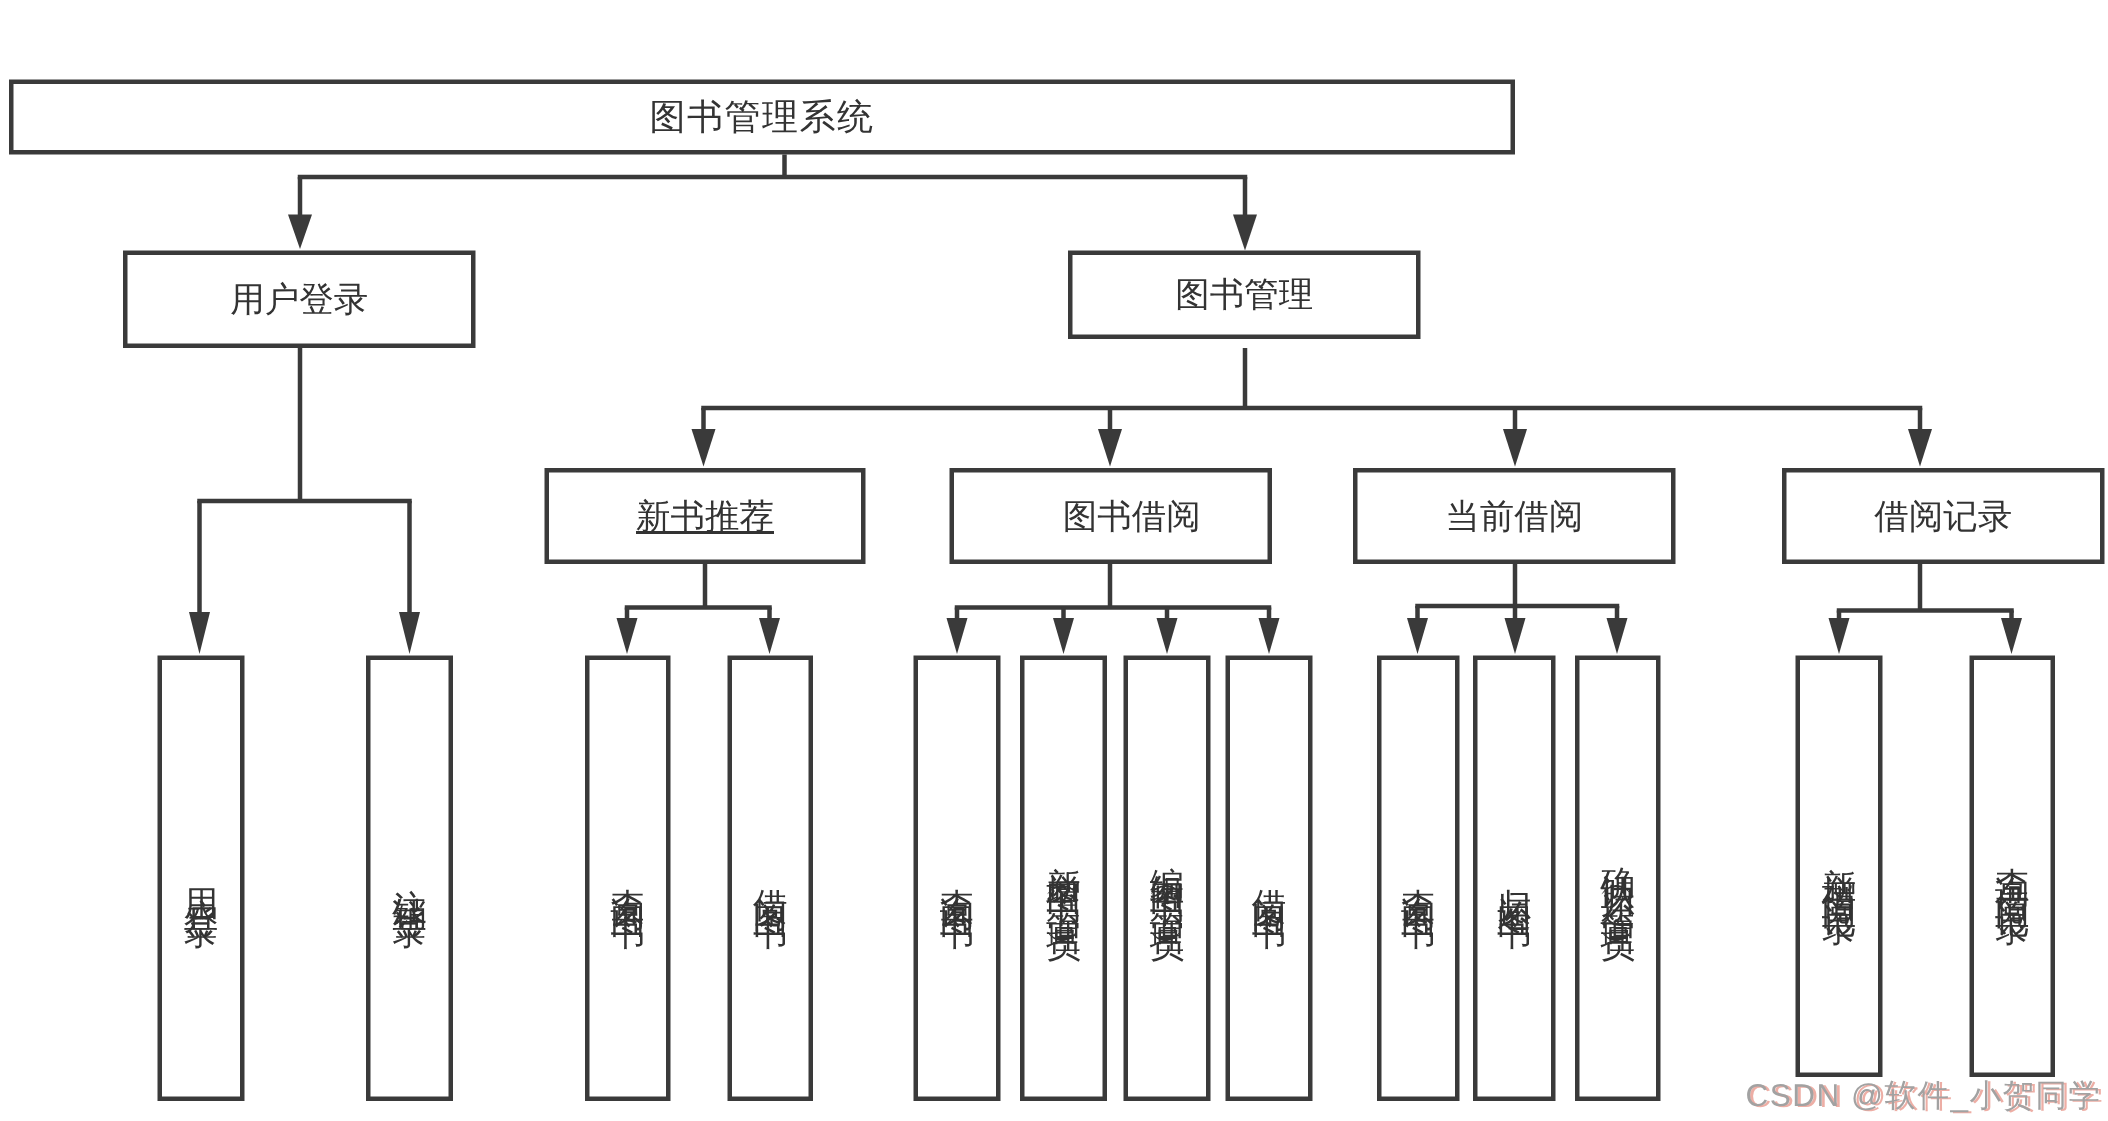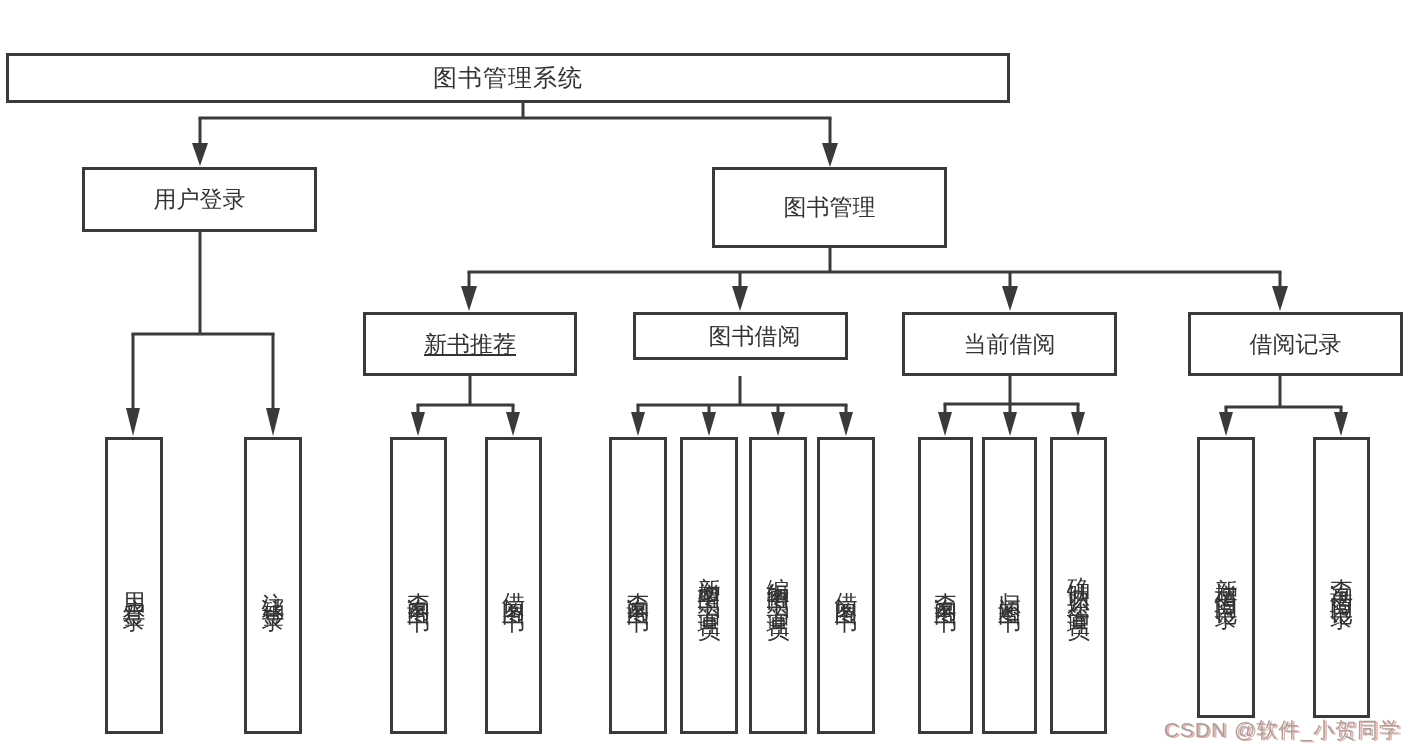--- a/index.html
+++ b/index.html
@@ -128,28 +128,28 @@
     </g>
   </svg>
 
   <div class="node root" style="left:6px; top:13px; width:1004px; height:50px;margin-top:40px;">
     <span>图书管理系统</span>
   </div>
 
   <div class="node" style="left:82px; top:167px; width:235px; height:65px;">
     <span>用户登录</span>
   </div>
-  <div class="node" style="left:712px; top:167px; width:235px; height:81px;">
+  <div class="node" style="left:712px; top:167px; width:235px; height:59px;">
     <span>图书管理</span>
   </div>
 
   <div class="node" style="left:363px; top:312px; width:214px; height:64px;text-decoration:underline;">
     <span>新书推荐</span>
   </div>
-  <div class="node" style="left:633px; top:312px; width:215px; height:48px;padding-left:28px;">
+  <div class="node" style="left:633px; top:312px; width:215px; height:64px;padding-left:28px;">
     <span>图书借阅</span>
   </div>
   <div class="node" style="left:902px; top:312px; width:215px; height:64px;">
     <span>当前借阅</span>
   </div>
   <div class="node" style="left:1172px; top:312px; width:215px; height:64px;margin-left:16px;">
     <span>借阅记录</span>
   </div>
 
   <div class="leaf" style="left:105px; top:437px; width:58px; height:297px;">

